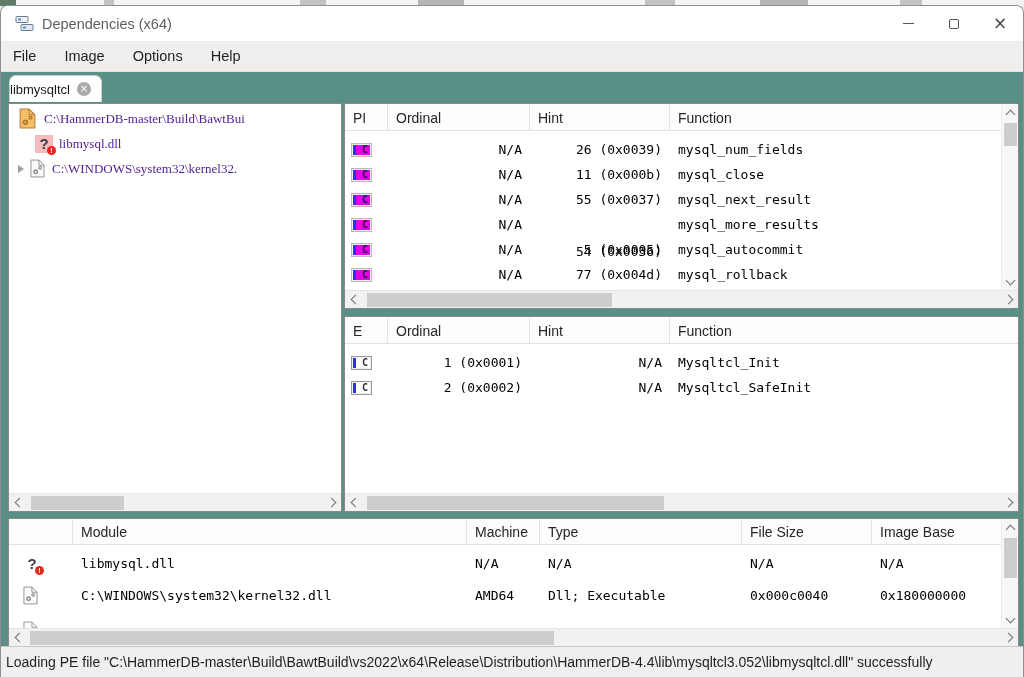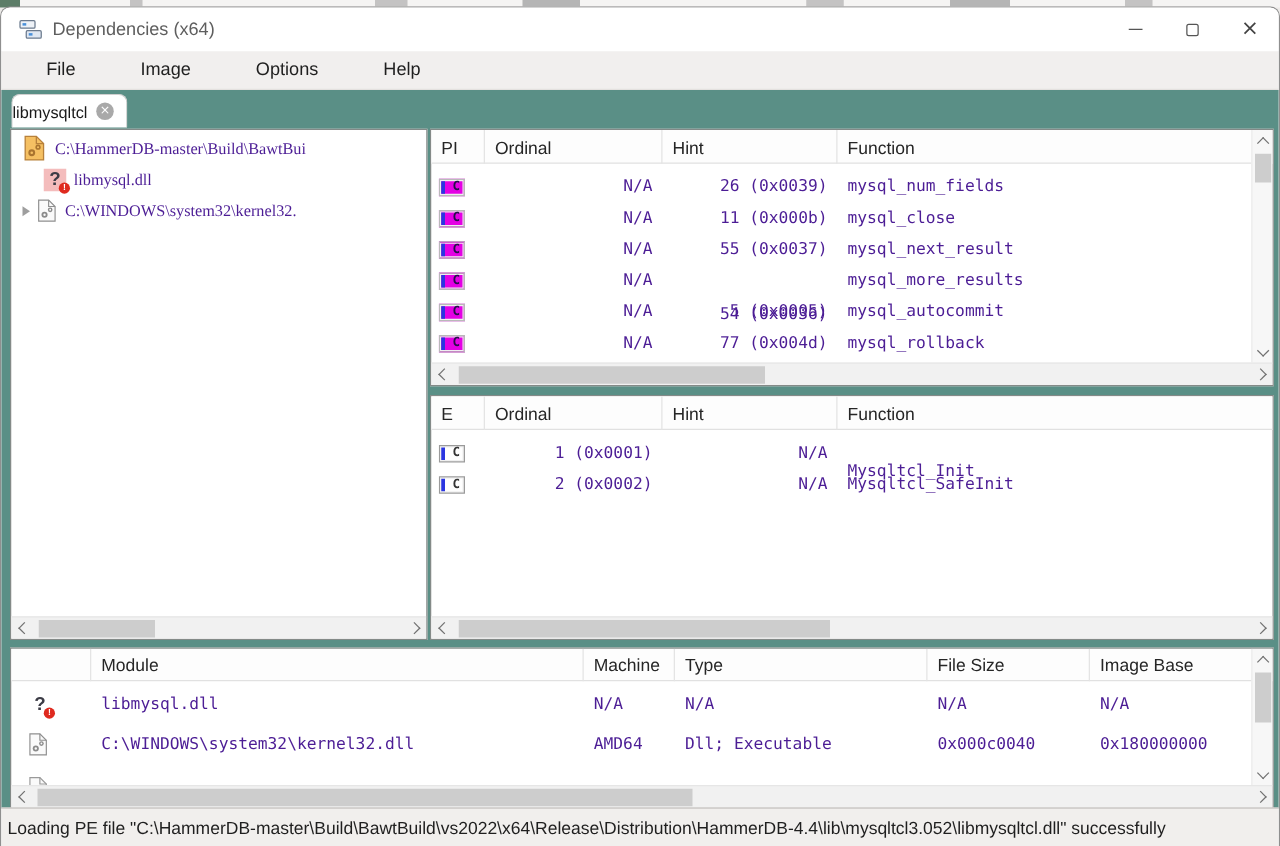--- a/index.html
+++ b/index.html
@@ -23,21 +23,21 @@
   .title-text { font-size:14.5px; color:#5e5e5e; }
   .win-controls { position:absolute; right:0; top:0; height:35px; display:flex; }
   .win-btn { width:46px; height:35px; display:flex; align-items:center; justify-content:center; color:#444; }
   .min-glyph { width:11px; height:0; border-top:1.4px solid #555; display:block; }
   .max-glyph { width:10px; height:10px; border:1.4px solid #555; border-radius:2px; display:block; }
   .close-glyph { font-size:17px; line-height:1; color:#444; font-family:"DejaVu Sans",sans-serif; }
 
   
   .menubar { position:absolute; left:0; top:35px; width:100%; height:31px; background:#f1efee;
     display:flex; align-items:center; gap:0; border-bottom:1px solid #e4e1df; }
-  .menu-item { font-size:14.5px; color:#1f1f1f; padding:0 14px; height:100%; display:flex; align-items:center;margin-left:24px; }
+  .menu-item { font-size:14.5px; color:#1f1f1f; padding:0 14px; height:100%; display:flex; align-items:center; }
   .menu-item:first-child { padding-left:12px; }
 
   
   .workspace { position:absolute; left:0; top:66px; width:100%; height:575px; background:#5a8f86; }
 
   .tab { position:absolute; left:8px; top:3px; height:27px; padding:0 10px 0 0;
     background:#fff; border:1px solid #cfcfcf; border-bottom:none; border-radius:7px 7px 0 0;
     display:flex; align-items:center; gap:7px; }
   .tab-label { font-size:13px; color:#1a1a1a; }
   .tab-close { width:14px; height:14px; border-radius:50%; background:#a9a9a9; color:#fff;
@@ -60,21 +60,21 @@
     background:#df2a1f; color:#fff; font-size:7px; font-weight:bold; line-height:9px; text-align:center; }
   .tri-collapsed { display:block; width:0; height:0; border-left:6px solid #8d8d8d;
     border-top:4.5px solid transparent; border-bottom:4.5px solid transparent; opacity:.85; }
 
   
   .grid-header { position:absolute; left:0; top:0; right:0; height:27px; background:#fdfdfd;
     border-bottom:1px solid #e1e1e1; }
   .hcell { position:absolute; top:0; height:27px; display:flex; align-items:center;
     font-size:14px; color:#262626; padding-left:8px; border-right:1px solid #e4e4e4; }
   .hcell.noborder { border-right:none; }
-  .mono { font-family:"DejaVu Sans Mono", monospace; font-size:13px; color:#4c1d95; white-space:pre; }
+  .mono { font-family:"DejaVu Sans Mono", monospace; font-size:13px; color:#000000; white-space:pre; }
   .grid-row { position:absolute; left:0; right:17px; height:25px; }
   .cell { position:absolute; top:0; height:25px; display:flex; align-items:center; overflow:hidden; }
   .cell.right { justify-content:flex-end; }
 
   .chip { position:relative; width:21px; height:14px; background:#e400e4;
     border:1px solid #b9b9b9; box-shadow:0 0 0 1px #efefef inset; }
   .chip .bar { position:absolute; left:1px; top:1px; bottom:1px; width:3px; background:#2a35e0; }
   .chip .letter { position:absolute; left:6px; top:0; width:14px; text-align:center;
     font-family:"DejaVu Sans Mono",monospace; font-weight:bold; font-size:10px; line-height:12px; color:#23104a; }
   .chip.export { background:#fefefe; border-color:#9a9a9a; }
@@ -310,21 +310,21 @@
 
         <div class="grid-row" style="top:33px;right:0;">
           <span class="cell" style="left:6px;width:30px;">
               <span class="chip export">
                 <span class="bar"></span>
                 <span class="letter">C</span>
               </span>
             </span>
           <span class="cell right mono" style="left:43px;width:134px;">1 (0x0001)</span>
           <span class="cell right mono" style="left:185px;width:132px;">N/A</span>
-          <span class="cell mono" style="left:333px;right:0;margin-top:15px;">Mysqltcl_Init</span>
+          <span class="cell mono" style="left:333px;right:0;">Mysqltcl_Init</span>
         </div>
         <div class="grid-row" style="top:58px;right:0;">
           <span class="cell" style="left:6px;width:30px;">
               <span class="chip export">
                 <span class="bar"></span>
                 <span class="letter">C</span>
               </span>
             </span>
           <span class="cell right mono" style="left:43px;width:134px;">2 (0x0002)</span>
           <span class="cell right mono" style="left:185px;width:132px;">N/A</span>

